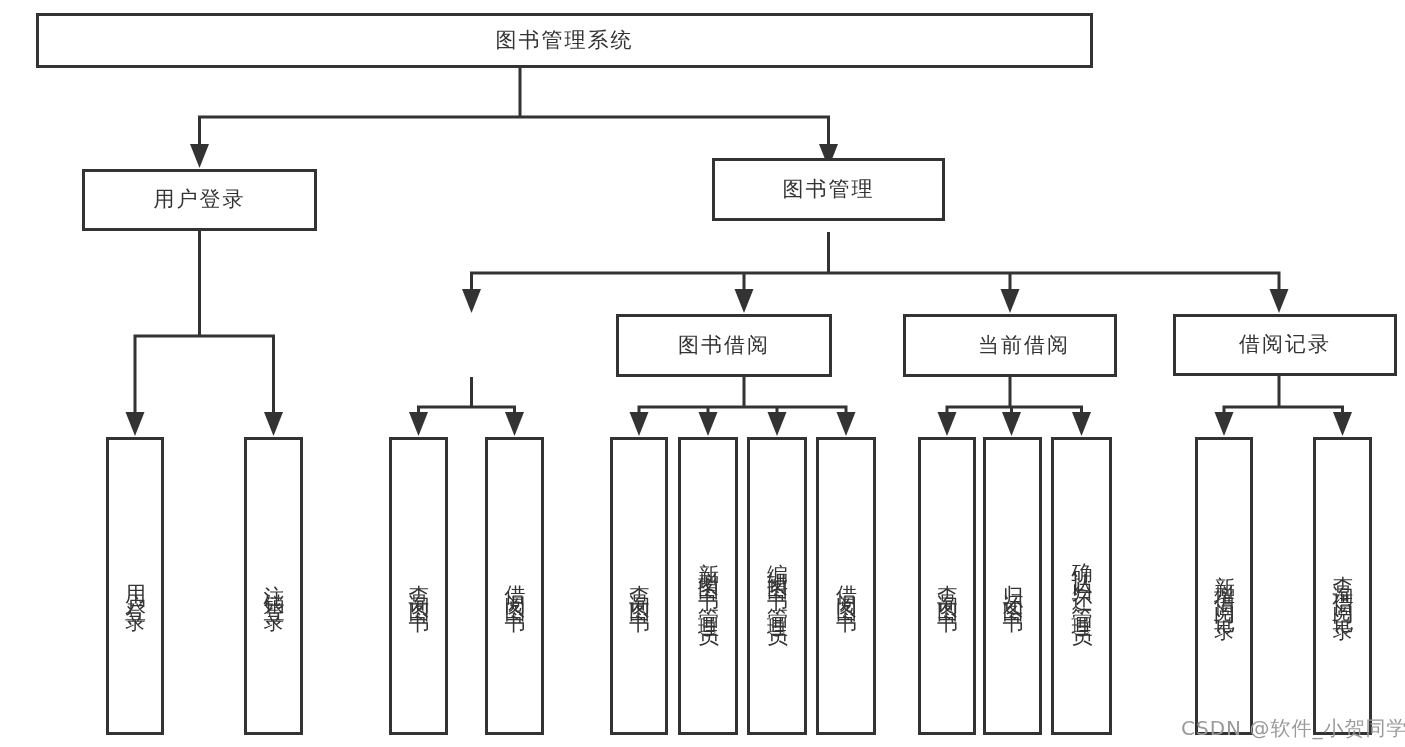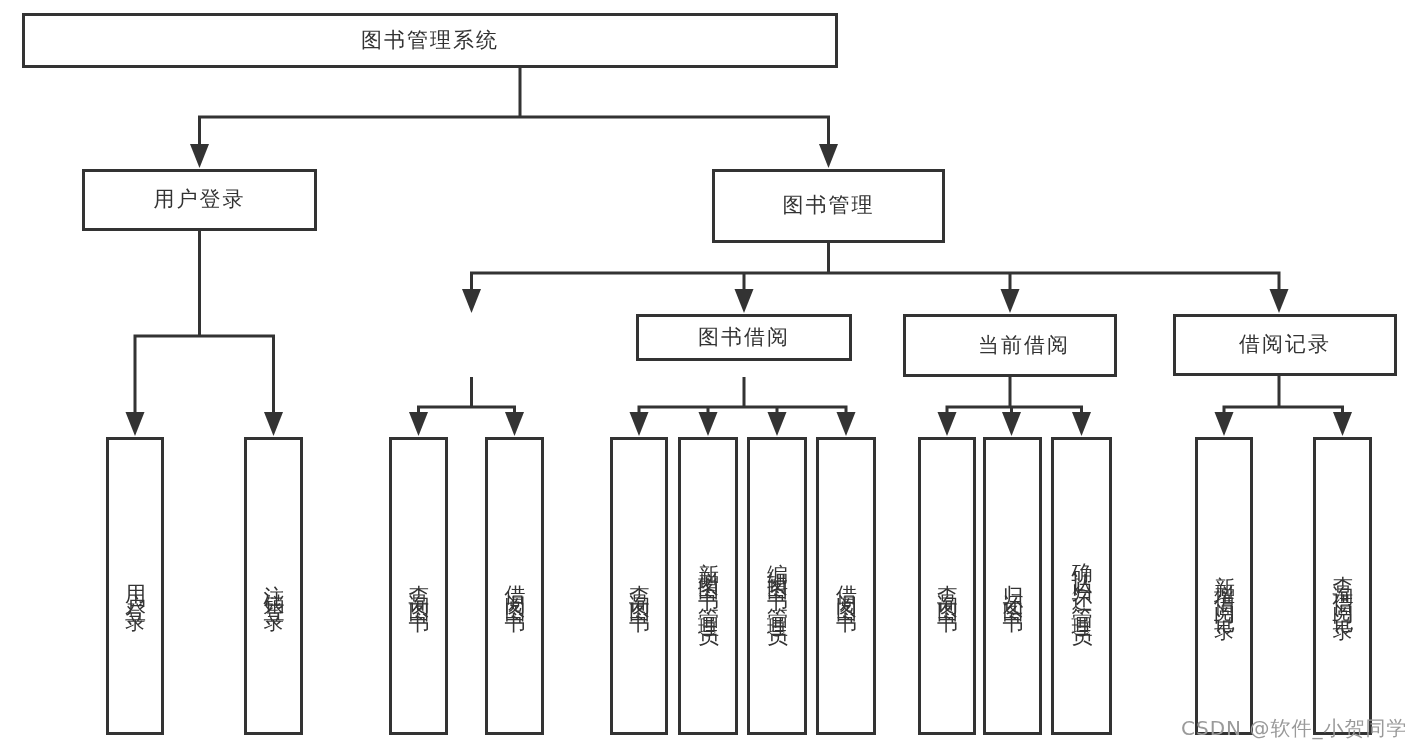--- a/index.html
+++ b/index.html
@@ -16,27 +16,27 @@
     display:flex;align-items:center;justify-content:center;
     color:#333333;font-size:21px;letter-spacing:2px;line-height:1.3;
     white-space:nowrap;
   }
   .vnode{
     writing-mode:vertical-rl;text-orientation:mixed;
     font-size:21px;letter-spacing:9px;line-height:1;
     white-space:normal;
   }
   
-  .b-root   {left:22px;  top:13px;  width:816px; height:55px;}
+  .b-root   {left:36px;  top:13px;  width:1057px; height:55px;}
   
   .b-login  {left:82px;  top:169px; width:235px; height:62px;}
-  .b-mgmt   {left:712px; top:169px; width:233px; height:74px;}
+  .b-mgmt   {left:712px; top:158px; width:233px; height:63px;}
   
   .b-newbook{left:363px; top:314px; width:217px; height:63px;}
-  .b-borrow {left:636px; top:314px; width:216px; height:47px;}
+  .b-borrow {left:616px; top:314px; width:216px; height:63px;}
   .b-current{left:903px; top:314px; width:214px; height:63px;padding-left:28px;}
   .b-records{left:1173px;top:314px; width:224px; height:62px;}
   
   .leaf{top:437px;height:298px;}
   .l1 {left:106px; width:58px;}
   .l2 {left:244px; width:59px;}
   .l3 {left:389px; width:59px;}
   .l4 {left:485px; width:59px;}
   .l5 {left:610px; width:58px;}
   .l6 {left:678px; width:60px;}

